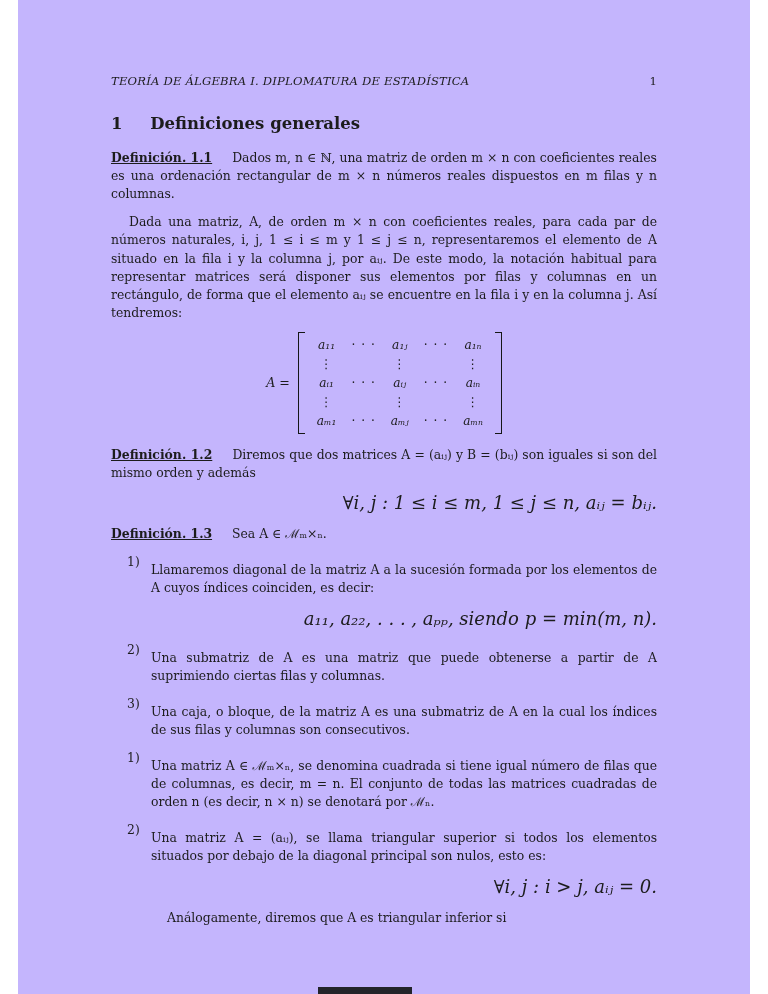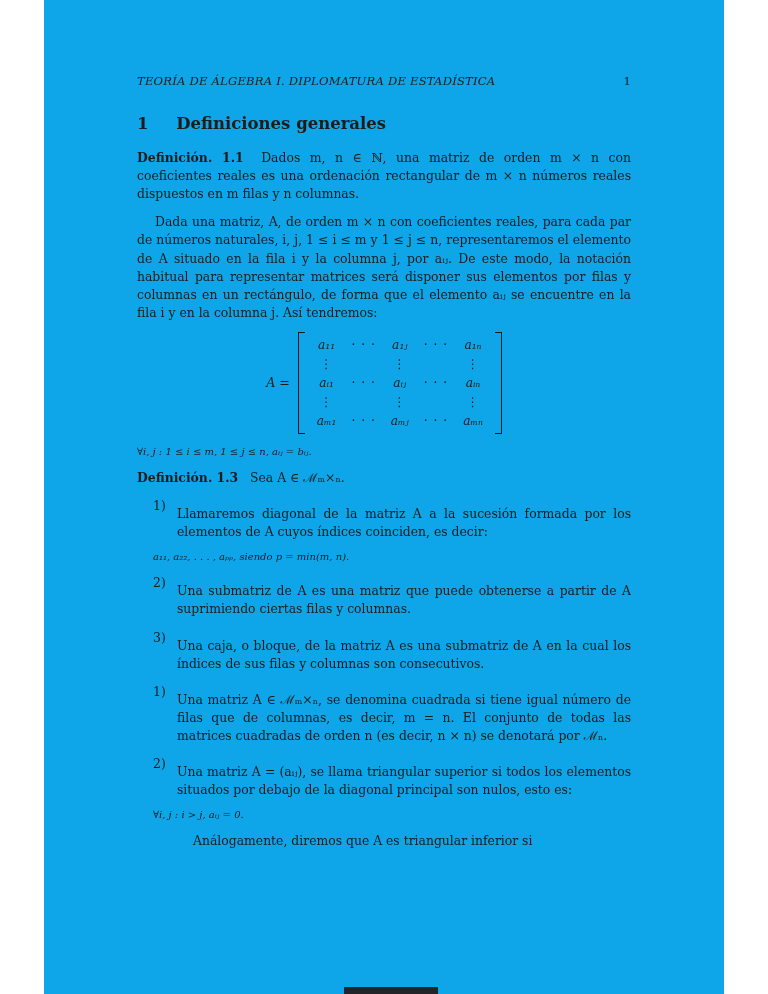--- a/index.html
+++ b/index.html
@@ -1,22 +1,22 @@
 <!DOCTYPE html>
 <html><head>
 <meta charset="utf-8">
 <style>
   * { box-sizing: border-box; }
   html, body { margin: 0; padding: 0; background: #ffffff; }
   .page {
     position: relative;
-    width: 680px;
+    width: 732px;
     height: 994px;
     margin: 0 auto;
-    background: #0ea5e9;
+    background: #c4b5fd;
     font-family: "DejaVu Serif", "Liberation Serif", serif;
     color: #1c1c1c;
     padding: 74px 93px 4px 93px;
     overflow: hidden;
   }
   .running-head {
     display: flex;
     justify-content: space-between;
     align-items: baseline;
     font-size: 11.6px;
@@ -36,21 +36,21 @@
     margin: 12px 0 16px 0;
   }
   .section-head .sec-num { margin-right: 22px; }
   .body {
     font-size: 12.4px;
     line-height: 1.46;
     text-align: justify;
     margin: 0 0 10px 0;
   }
   .def { margin-top: 6px; }
-  .def-label { font-weight: bold; margin-right: 8px; }
+  .def-label { font-weight: bold; margin-right: 16px; text-decoration: underline; }
   .indent { text-indent: 18px; margin-top: 4px; }
   .matrix-display {
     display: flex;
     justify-content: center;
     align-items: center;
     margin: 10px 0 12px 0;
   }
   .matrix-lhs {
     font-style: italic;
     font-size: 12.6px;
@@ -69,22 +69,22 @@
     column-gap: 15px;
     row-gap: 5px;
     justify-items: center;
     align-items: center;
     font-size: 12.2px;
     font-style: italic;
     padding: 6px 9px;
   }
   .matrix-grid .dots { font-style: normal; letter-spacing: 1px; }
   .formula {
-    text-align: left;
-    font-size: 10px;
+    text-align: right;
+    font-size: 18px;
     font-style: italic;
     margin: 4px 0 12px 0;
   }
   .list { margin: 2px 0 0 16px; }
   .list-item {
     display: flex;
     font-size: 12.4px;
     line-height: 1.46;
     margin-bottom: 10px;
   }
@@ -161,20 +161,24 @@
       <span>aₘ₁</span>
       <span class="dots">· · ·</span>
       <span>aₘⱼ</span>
       <span class="dots">· · ·</span>
       <span>aₘₙ</span>
     </div>
     <span class="bracket bracket-right"></span>
   </div>
 
 
+  <p class="body def">
+    <span class="def-label">Definición. 1.2</span>
+    <span>Diremos que dos matrices A = (aᵢⱼ) y B = (bᵢⱼ) son iguales si son del mismo orden y además</span>
+  </p>
   <div class="formula">∀i, j :  1 ≤ i ≤ m,  1 ≤ j ≤ n,    aᵢⱼ = bᵢⱼ.</div>
 
   <p class="body def">
     <span class="def-label">Definición. 1.3</span>
     <span>Sea A ∈ ℳₘ×ₙ.</span>
   </p>
 
   <div class="list">
     <div class="list-item">
       <span class="marker">1)</span>

